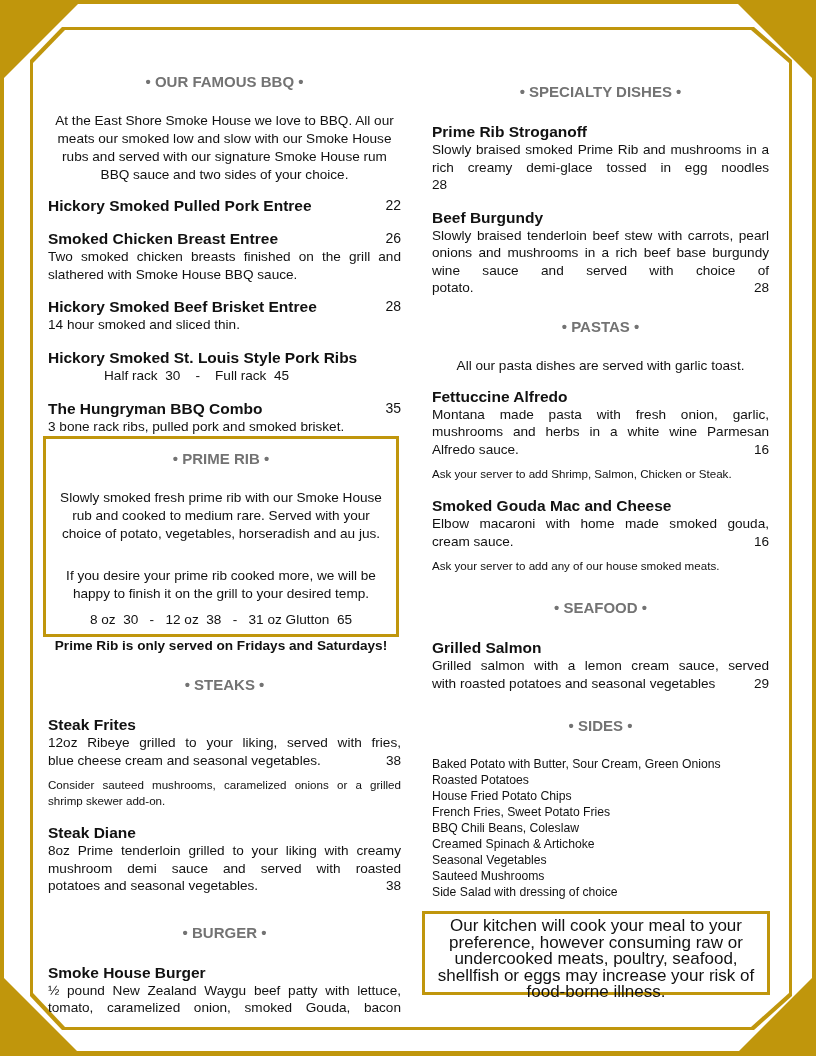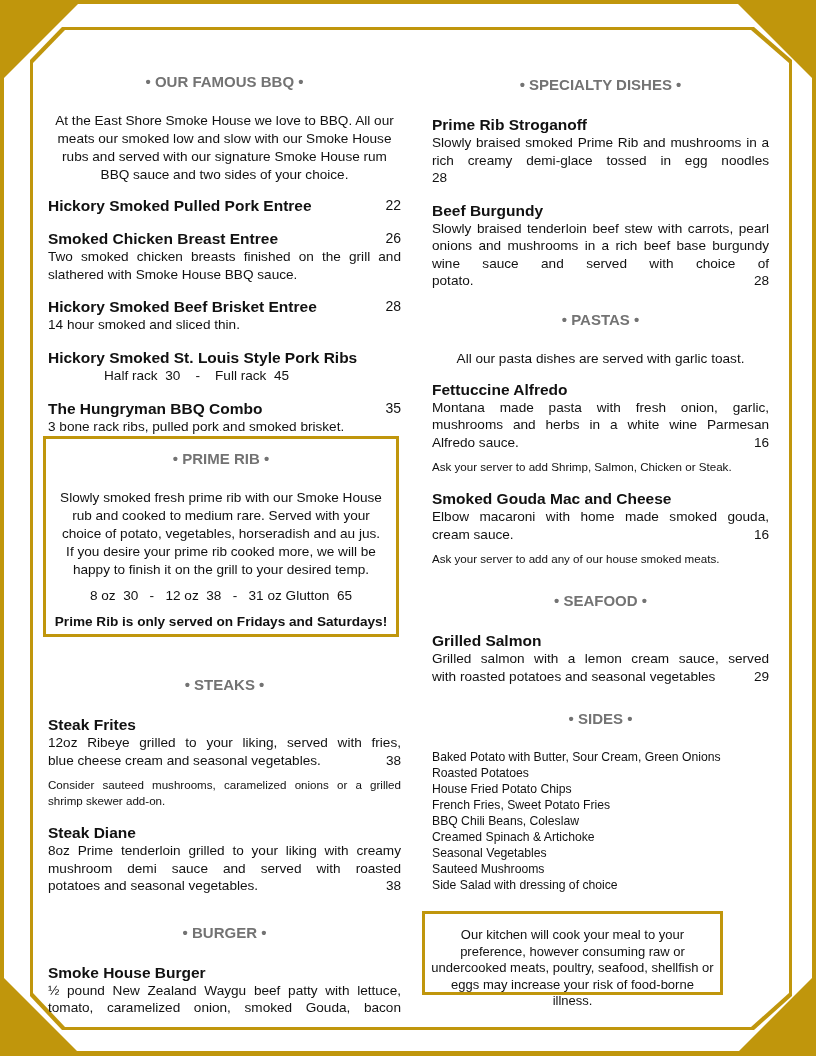--- a/index.html
+++ b/index.html
@@ -21,21 +21,21 @@
   .note { font-size: 11.6px; line-height: 16px; margin-top: 8px; text-align: justify; }
   .ribs-prices { font-size: 13.6px; line-height: 18px; padding-left: 56px; white-space: pre; }
 
   .box { border: 3px solid #c0960c; background: #fff; }
   .prime-box { position: absolute; left: 43px; top: 436px; width: 356px; height: 201px; z-index: 1; box-sizing: border-box; padding: 4px 6px 0 6px; }
   .prime-box .sec-title { margin-top: 2px; }
   .prime-box p { text-align: center; font-size: 13.6px; line-height: 18px; margin: 4px 0 0 0; }
   .prime-box .prime-prices { white-space: pre; margin-top: 8px; }
   .prime-box .prime-note { font-weight: bold; margin-top: 8px; }
 
-  .warn-box { position: absolute; left: 422px; top: 911px; width: 301px; height: 84px; z-index: 1; box-sizing: border-box; padding: 13px 6px; text-align: center; font-size: 13px; line-height: 16.5px; }
+  .warn-box { position: absolute; left: 422px; top: 911px; width: 348px; height: 84px; z-index: 1; box-sizing: border-box; padding: 4px 6px; text-align: center; font-size: 17px; line-height: 16.5px; }
 
   .sides-list { list-style: none; padding: 0; margin: 8px 0 0 0; text-align: left; font-size: 12.2px; line-height: 16px; }
 </style>
 </head>
 <body>
 
 <svg class="frame" viewBox="0 0 816 1056" width="816" height="1056">
   <g fill="#c0960c">
 
     <rect x="0" y="0" width="816" height="4"></rect>
@@ -105,21 +105,21 @@
         <span class="item-price">35</span>
       </div>
       <div class="desc">3 bone rack ribs, pulled pork and smoked brisket.</div>
     </div>
   </section>
 </div>
 
 <section class="box prime-box">
   <h2 class="sec-title">• PRIME RIB •</h2>
   <p>Slowly smoked fresh prime rib with our Smoke House rub and cooked to medium rare. Served with your choice of potato, vegetables, horseradish and au jus.</p>
-  <p style="margin-top:0">If you desire your prime rib cooked more, we will be happy to finish it on the grill to your desired temp.</p>
+  <p style="margin-top:24px">If you desire your prime rib cooked more, we will be happy to finish it on the grill to your desired temp.</p>
   <p class="prime-prices">8 oz  30   -   12 oz  38   -   31 oz Glutton  65</p>
   <p class="prime-note">Prime Rib is only served on Fridays and Saturdays!</p>
 </section>
 
 <div class="col col-left" style="top:655px">
   <section>
     <h2 class="sec-title">• STEAKS •</h2>
 
     <div class="item" style="margin-top:10px">
       <div class="item-head">
@@ -149,21 +149,21 @@
     <h2 class="sec-title">• BURGER •</h2>
     <div class="item" style="margin-top:8px">
       <div class="item-head">
           <span class="item-name">Smoke House Burger</span>
         </div>
       <div class="desc" style="text-align-last:justify">½ pound New Zealand Waygu beef patty with lettuce, tomato, caramelized onion, smoked Gouda, bacon</div>
     </div>
   </section>
 </div>
 
-<div class="col col-right" style="top:55px">
+<div class="col col-right" style="top:62px">
   <section>
     <h2 class="sec-title">• SPECIALTY DISHES •</h2>
 
     <div class="item" style="margin-top:4px">
       <div class="item-head">
           <span class="item-name">Prime Rib Stroganoff</span>
         </div>
       <div class="desc" style="text-align-last:justify">Slowly braised smoked Prime Rib and mushrooms in a rich creamy demi-glace tossed in egg noodles</div>
       <div class="desc-last">
         <span>28</span>

